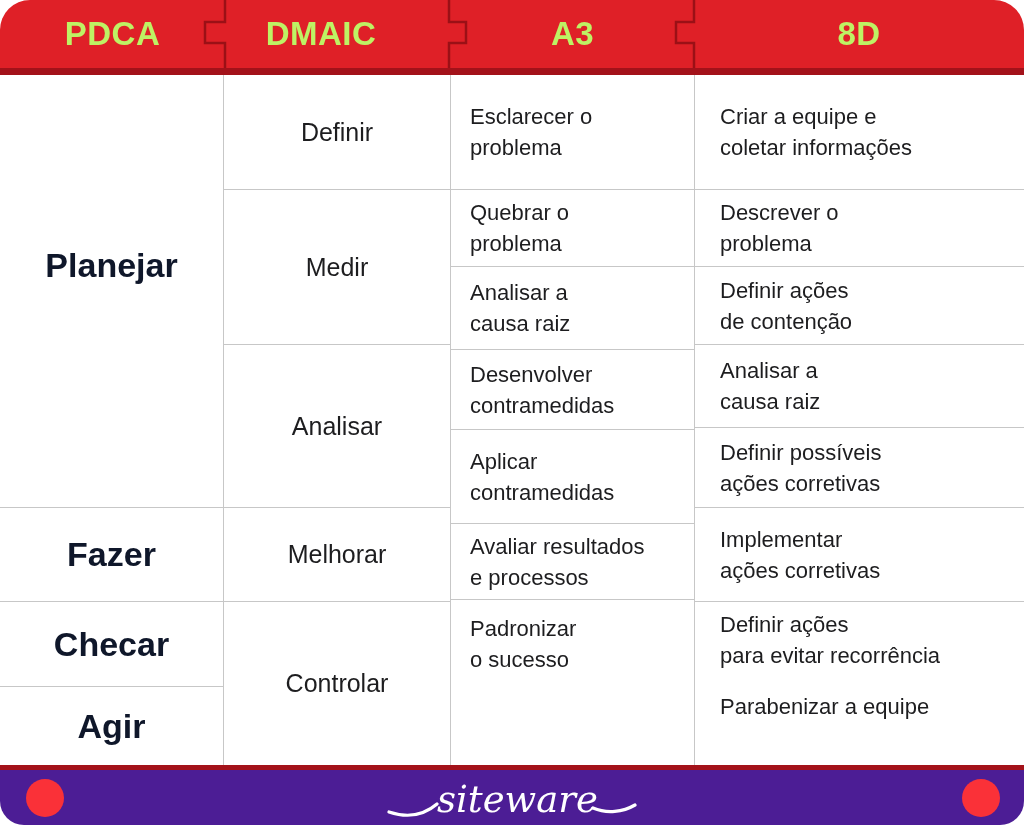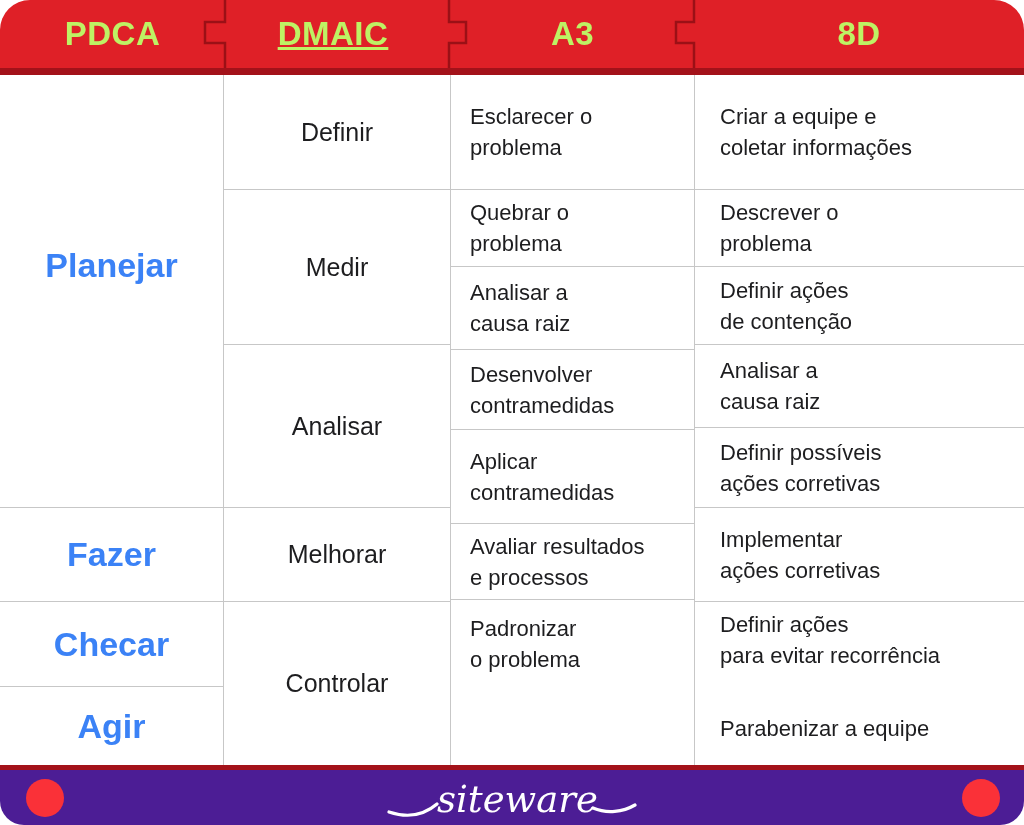--- a/index.html
+++ b/index.html
@@ -34,21 +34,21 @@
     height: 68px;
     display: flex;
     align-items: center;
     justify-content: center;
     color: #bef264;
     font-size: 33px;
     font-weight: bold;
     letter-spacing: 0.5px;
   }
   .tab-pdca  { left: 0;     width: 225px; }
-  .tab-dmaic { left: 220px; width: 226px; text-decoration: underline; }
+  .tab-dmaic { left: 208px; width: 226px; }
   .tab-a3    { left: 451px; width: 243px; }
   .tab-8d    { left: 694px; width: 330px; }
   .notch-svg {
     position: absolute;
     inset: 0;
     width: 100%;
     height: 100%;
     pointer-events: none;
   }
 
@@ -68,21 +68,21 @@
   .cell {
     display: flex;
     align-items: center;
     border-bottom: 1px solid #c7c7c7;
   }
   .cell.last { border-bottom: none; }
 
   .cell-center { justify-content: center; text-align: center; }
 
   .pdca-label {
-    color: #3b82f6;
+    color: #0f172a;
     font-size: 34px;
     font-weight: bold;
   }
   .dmaic-label {
     color: #1d1d1f;
     font-size: 25px;
     font-weight: normal;
   }
   .step-text {
     color: #1d1d1f;
@@ -100,21 +100,21 @@
     display: block;
     border-bottom: none;
     padding-left: 0 !important;
   }
   .merged-part {
     display: flex;
     align-items: center;
     padding-left: 25px;
   }
   .merged-part-1 { height: 76px; }
-  .merged-part-2 { height: 87px; align-items: center; padding-top: 13px; }
+  .merged-part-2 { height: 87px; align-items: flex-start; padding-top: 13px; }
 
   
   .footer {
     position: relative;
     height: 60px;
     background: #4c1d95;
     border-top: 5px solid #a3121a;
     display: flex;
     align-items: center;
     justify-content: center;
@@ -224,21 +224,21 @@
       <div class="cell" style="height:94px">
         <span class="step-text">Aplicar
 contramedidas</span>
       </div>
       <div class="cell" style="height:76px">
         <span class="step-text">Avaliar resultados
 e processos</span>
       </div>
       <div class="cell last" style="height:87px">
         <span class="step-text">Padronizar
-o problema</span>
+o sucesso</span>
       </div>
     </div>
 
     <div class="col col-8d">
       <div class="cell" style="height:115px">
         <span class="step-text">Criar a equipe e
 coletar informações</span>
       </div>
       <div class="cell" style="height:77px">
         <span class="step-text">Descrever o

